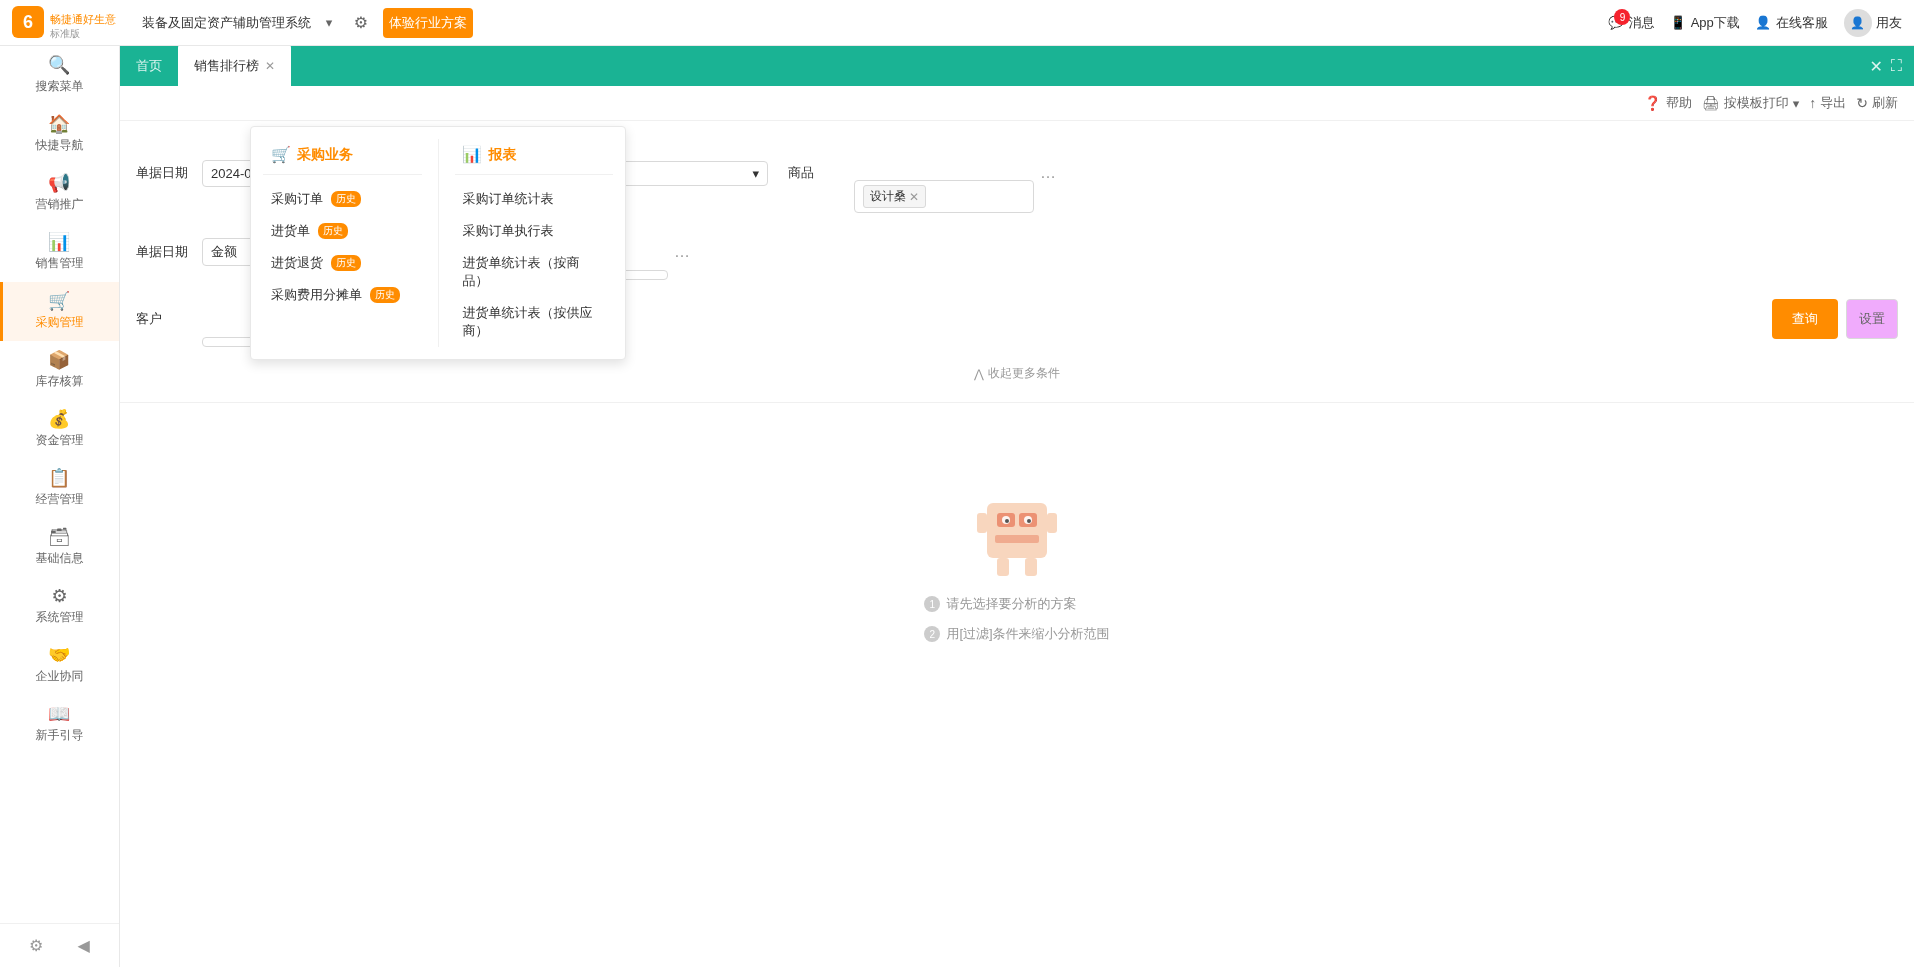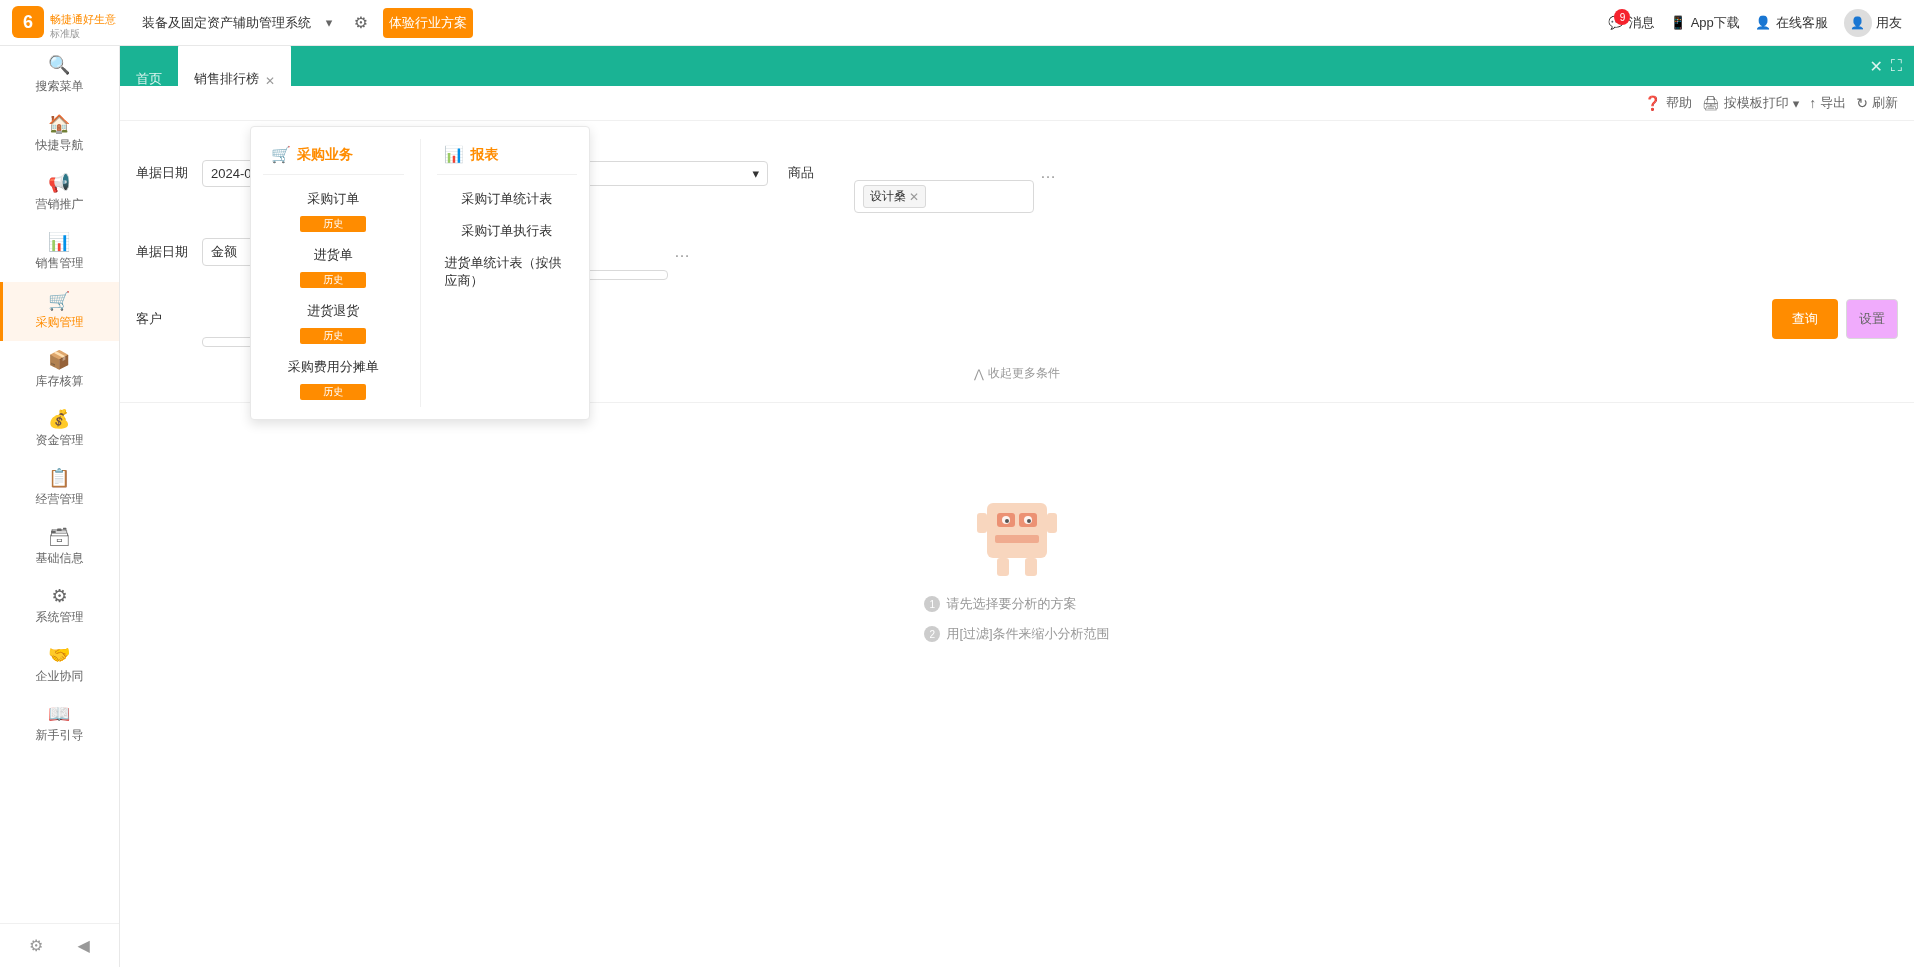--- a/index.html
+++ b/index.html
@@ -172,21 +172,21 @@
       display: flex;
       align-items: center;
       padding: 0;
       height: 40px;
       position: relative;
     }
     .tab-item {
       height: 44px;
       padding: 0 16px;
       display: flex;
-      align-items: flex-end;
+      align-items: center;
       gap: 6px;
       cursor: pointer;
       font-size: 13px;
       color: rgba(255,255,255,0.85);
       position: relative;
     }
     .tab-item.active {
       background: #fff;
       color: #333;
       border-radius: 4px 4px 0 0;
@@ -377,28 +377,27 @@
     }
     .dropdown-item {
       display: flex;
       align-items: center;
       gap: 8px;
       padding: 7px 8px;
       cursor: pointer;
       color: #333;
       font-size: 13px;
       border-radius: 3px;
-      flex-direction: column;
     }
     .history-tag {
       background: #ff8c00;
       color: white;
       font-size: 10px;
-      padding: 1px 23px;
-      border-radius: 2px;
+      padding: 1px 5px;
+      border-radius: 7px;
     }
     .dropdown-divider {
       width: 1px;
       background: #f0f0f0;
       margin: 0 4px;
     }
 
     
     .date-range {
       display: flex;
@@ -686,20 +685,23 @@
             <span class="dropdown-col-title-icon">📊</span>
             <span>报表</span>
           </div>
           <div class="dropdown-item">
             <span>采购订单统计表</span>
           </div>
           <div class="dropdown-item">
             <span>采购订单执行表</span>
           </div>
           <div class="dropdown-item">
+            <span>进货单统计表（按商品）</span>
+          </div>
+          <div class="dropdown-item">
             <span>进货单统计表（按供应商）</span>
           </div>
         </div>
       </div>
 
     </div>
   </div>
 </div>
 
 </body></html>

